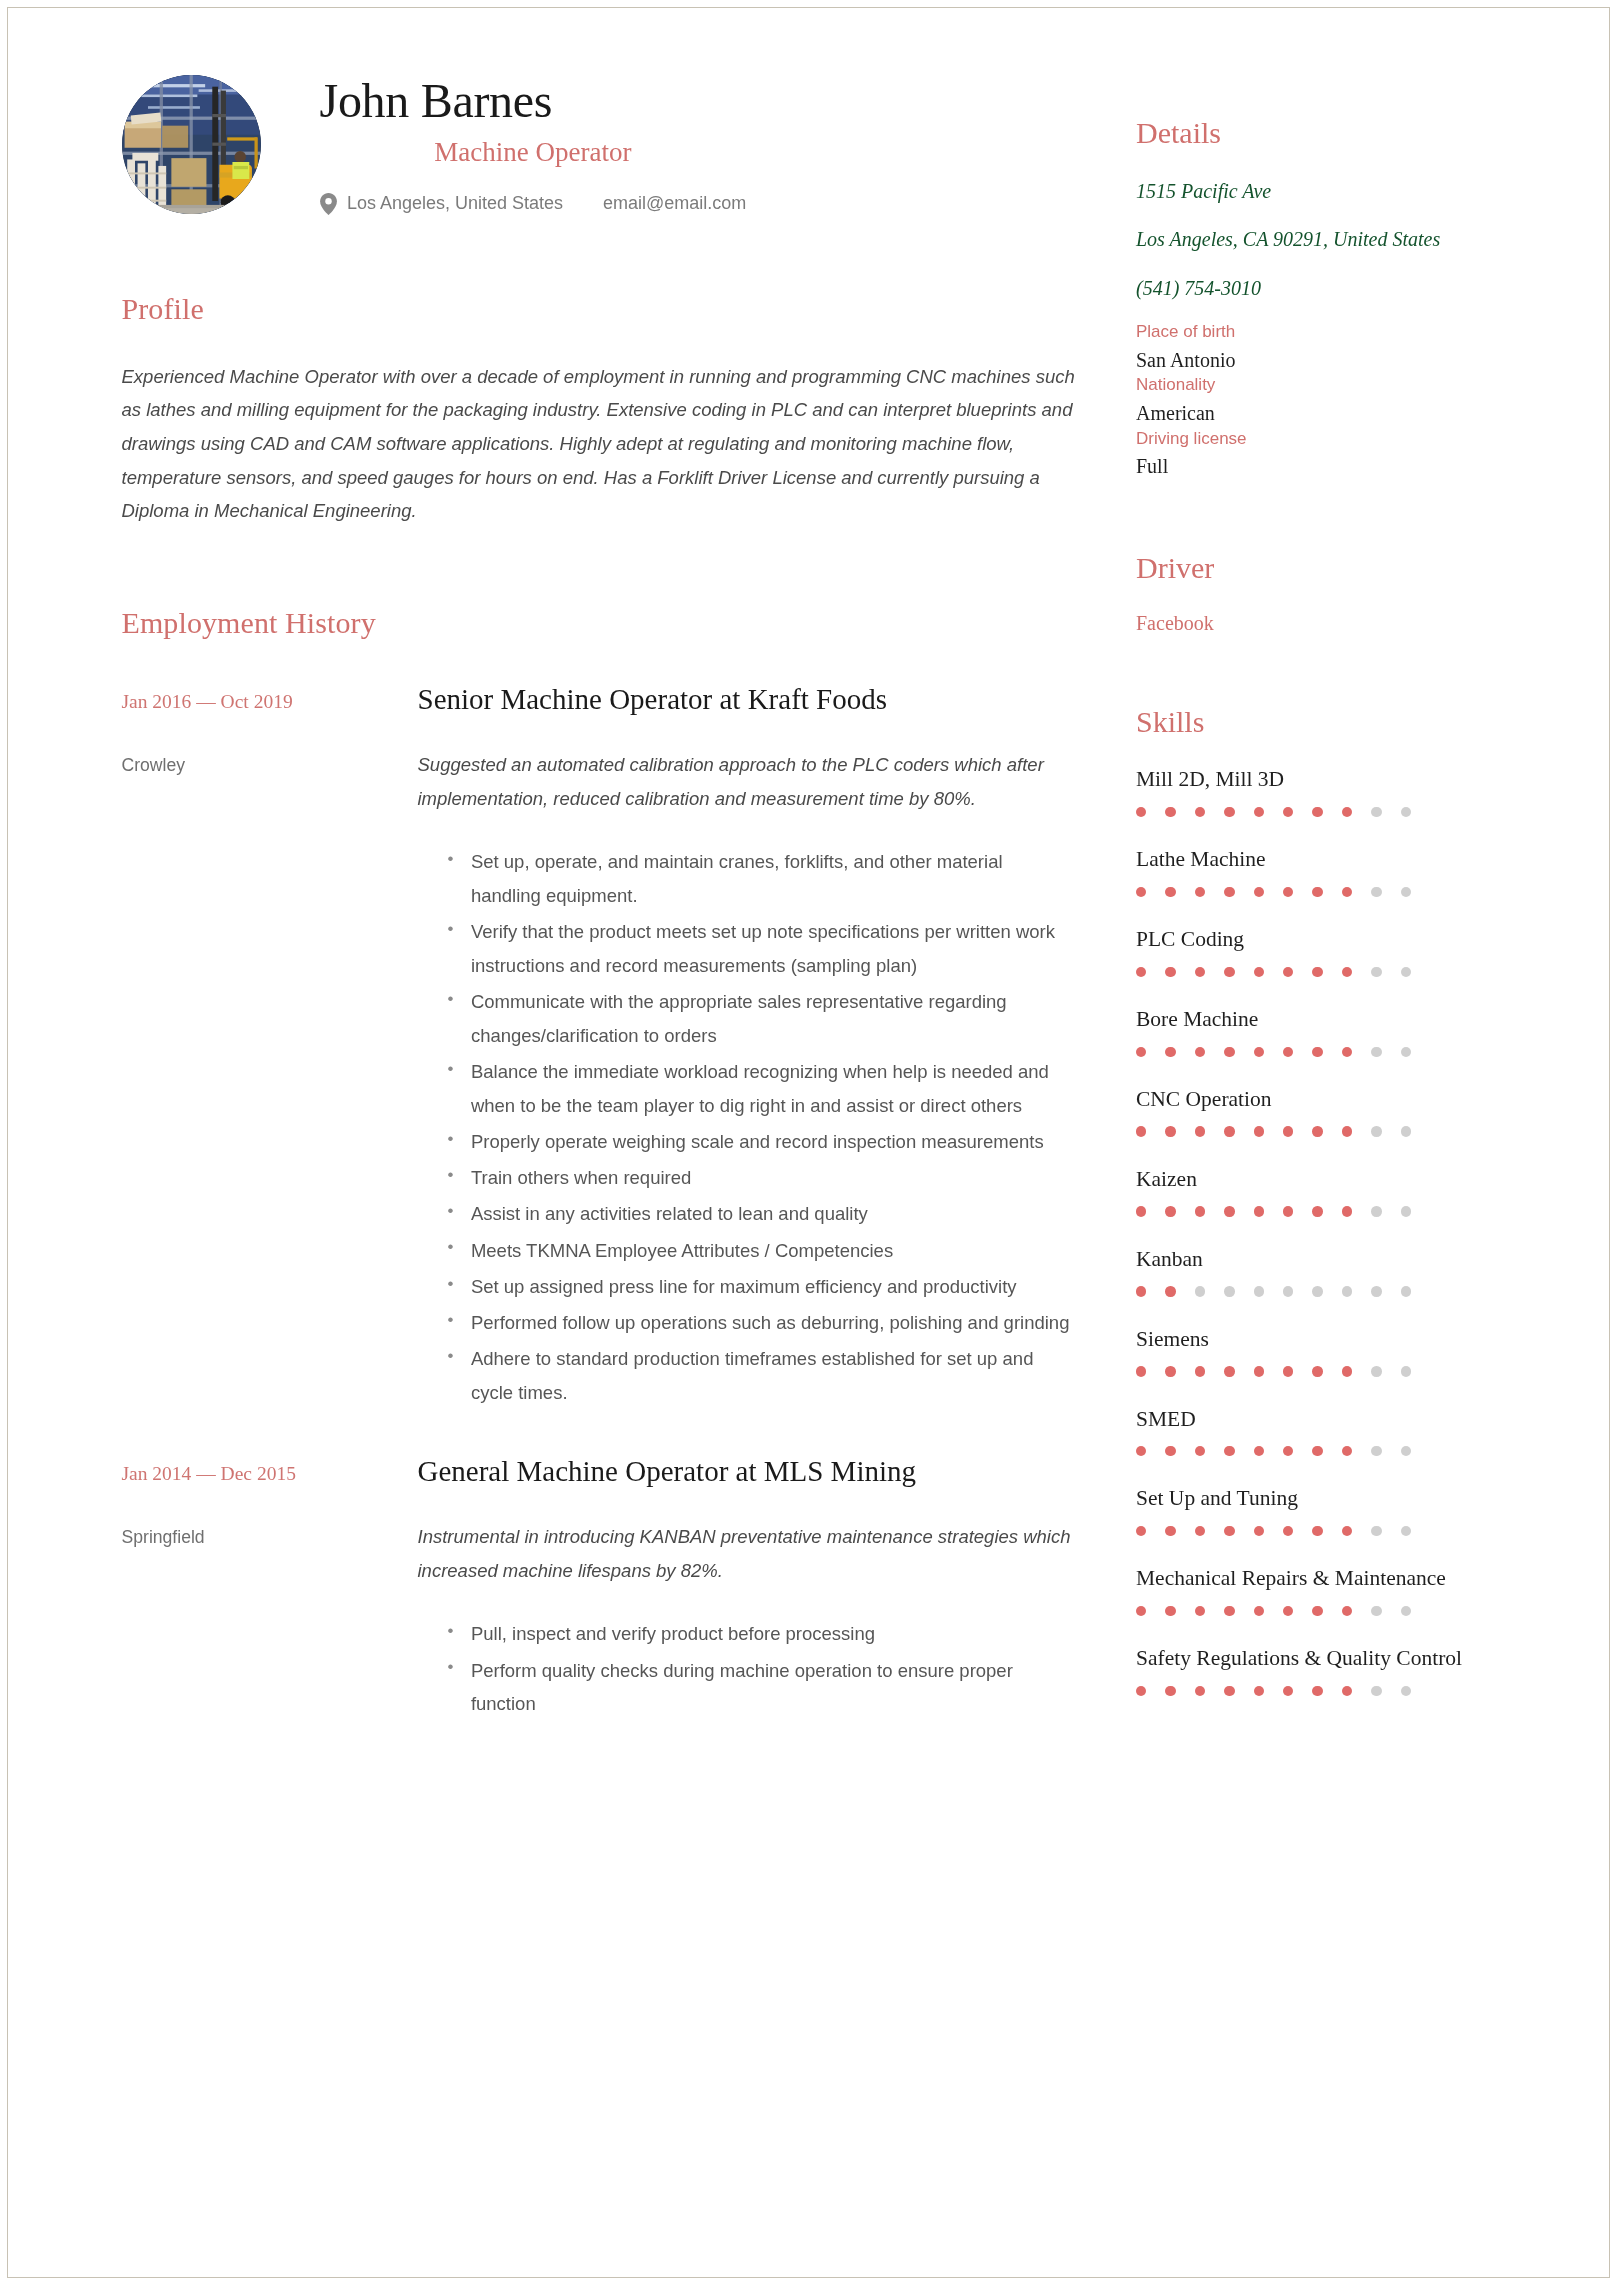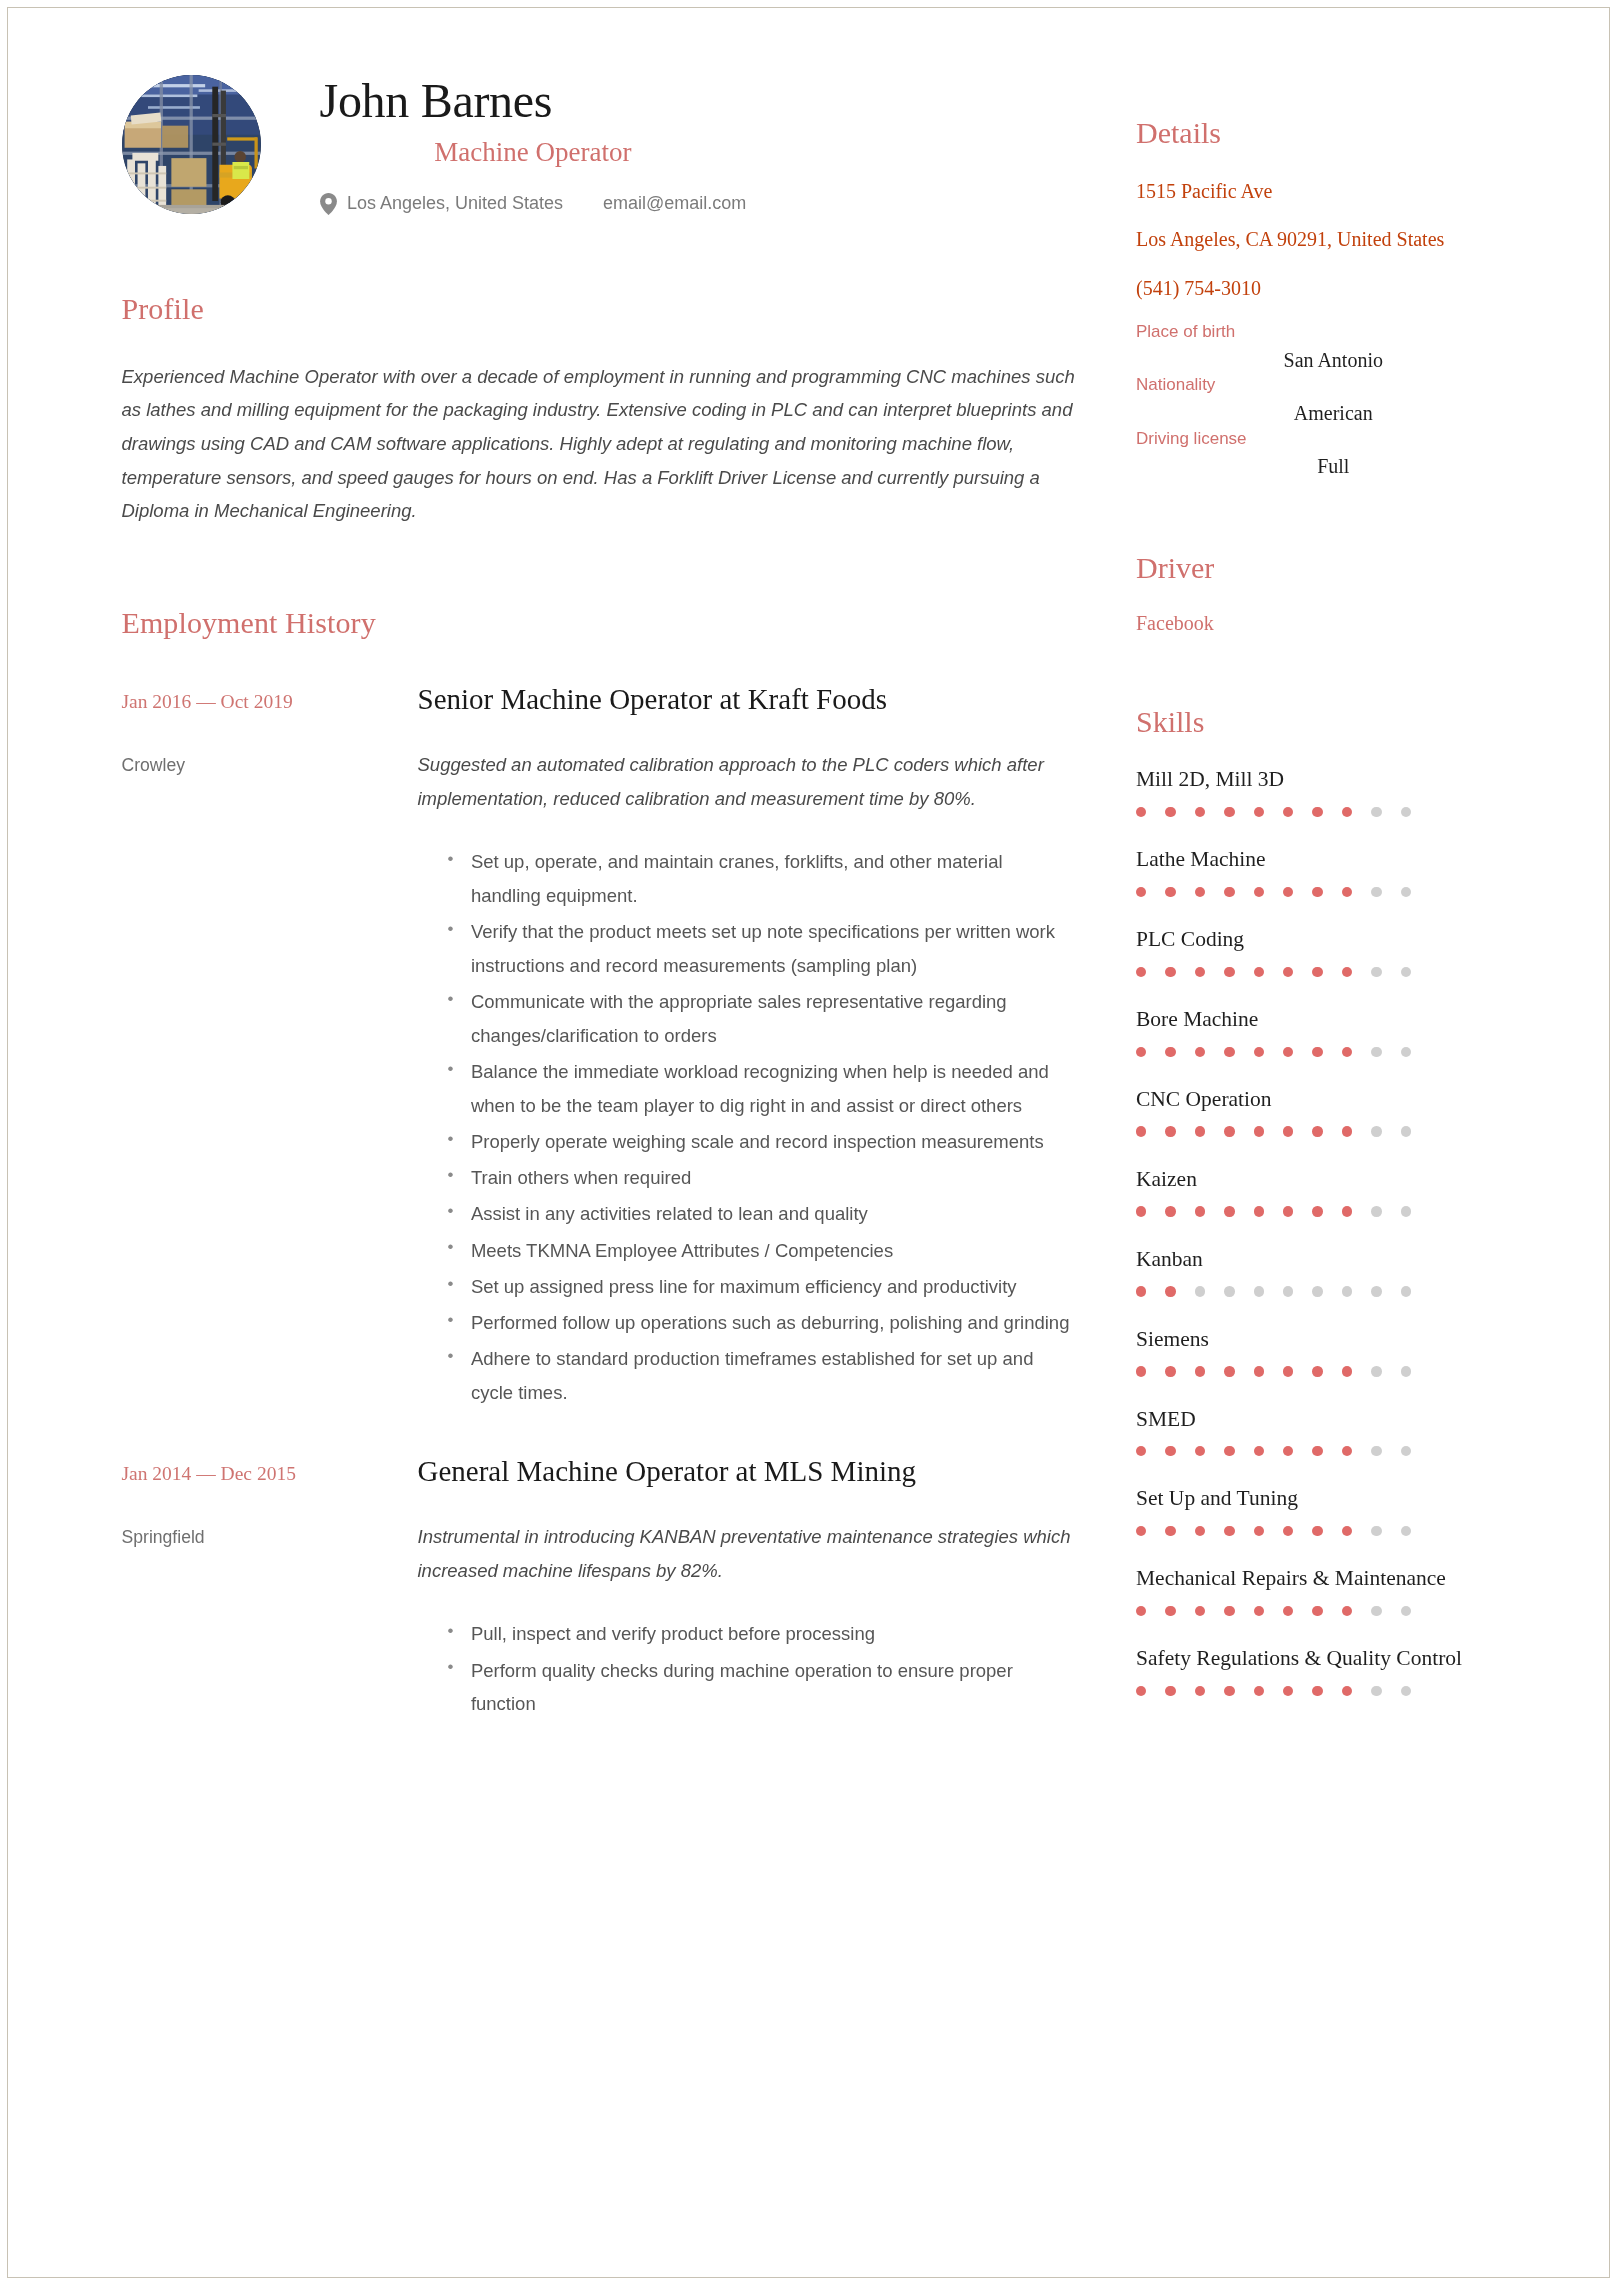--- a/index.html
+++ b/index.html
@@ -192,36 +192,36 @@
   .side-title {
     font-family: "Liberation Serif", serif;
     font-size: 30px;
     color: #d0706d;
     font-weight: 400;
     margin-bottom: 27px;
   }
   .side-line {
     font-family: "Liberation Serif", serif;
     font-size: 20px;
-    color: #c2410c;
+    color: #14532d;
     line-height: 1.45;
     margin-bottom: 19.5px;
+    font-style: italic;
   }
   .side-label {
     font-size: 17px;
     color: #d0706d;
     margin-bottom: 6.5px;
     margin-top: 2px;
   }
   .side-value {
     font-family: "Liberation Serif", serif;
     font-size: 20px;
     color: #1f1f1f;
     margin-bottom: 3.9px;
-    text-align: center;
   }
   .links-section { margin-top: 73px; }
   .link-item {
     font-family: "Liberation Serif", serif;
     font-size: 20px;
     color: #d0706d;
     margin-top: 5.2px;
   }
   .skills-section { margin-top: 70px; }
   .skill {

